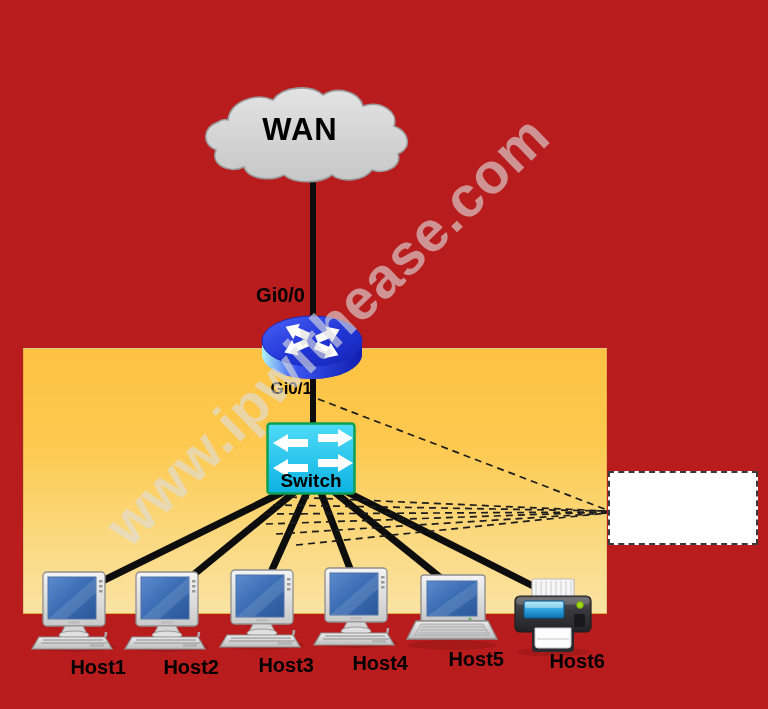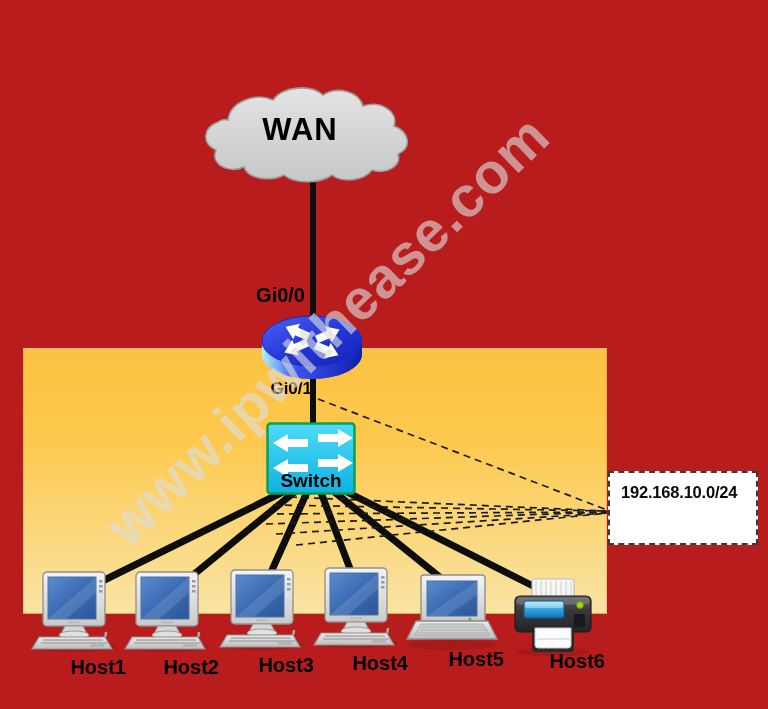--- a/index.html
+++ b/index.html
@@ -165,21 +165,20 @@
         <path d="M40,12 v5 h-20 v-5 l-15,9 l15,9 v-5 h20 v-5 Z" transform="translate(2,0)"></path>
         <path d="M50,7 v5 h20 v-5 l15,9 l-15,9 v-5 h-20 v-5 Z" transform="translate(2,0)"></path>
         <path d="M40,38 v5 h-20 v-5 l-15,9 l15,9 v-5 h20 v-5 Z" transform="translate(2,-1)"></path>
         <path d="M50,33 v5 h20 v-5 l15,9 l-15,9 v-5 h-20 v-5 Z" transform="translate(2,-1)"></path>
       </g>
     </svg>
     <div class="switch-label">Switch</div>
   </div>
 
   <div class="vlan-box">
-    <div class="vlan-subnet">192.168.10.0/24</div>
   </div>
 
   <div id="hosts">
       <div class="host" style="left: 22px; top: 571px;">
         <div class="icon-wrap"><svg width="96" height="82" viewBox="0 0 96 82">
   <ellipse cx="48" cy="76" rx="42" ry="5" fill="rgba(0,0,0,0.10)"></ellipse>
   <path d="M62,70 q18,4 18,-9" fill="none" stroke="#ababab" stroke-width="2.5"></path>
   <rect x="17" y="1" width="62" height="54" rx="4" fill="url(#gBezel)" stroke="#8f8f8f" stroke-width="1.3"></rect>
   <rect x="22" y="6" width="48" height="42" fill="url(#gScreen)" stroke="#4f73a6" stroke-width="1"></rect>
   <path d="M22,48 L70,6 L70,22 L40,48 Z" fill="rgba(255,255,255,0.12)"></path>

